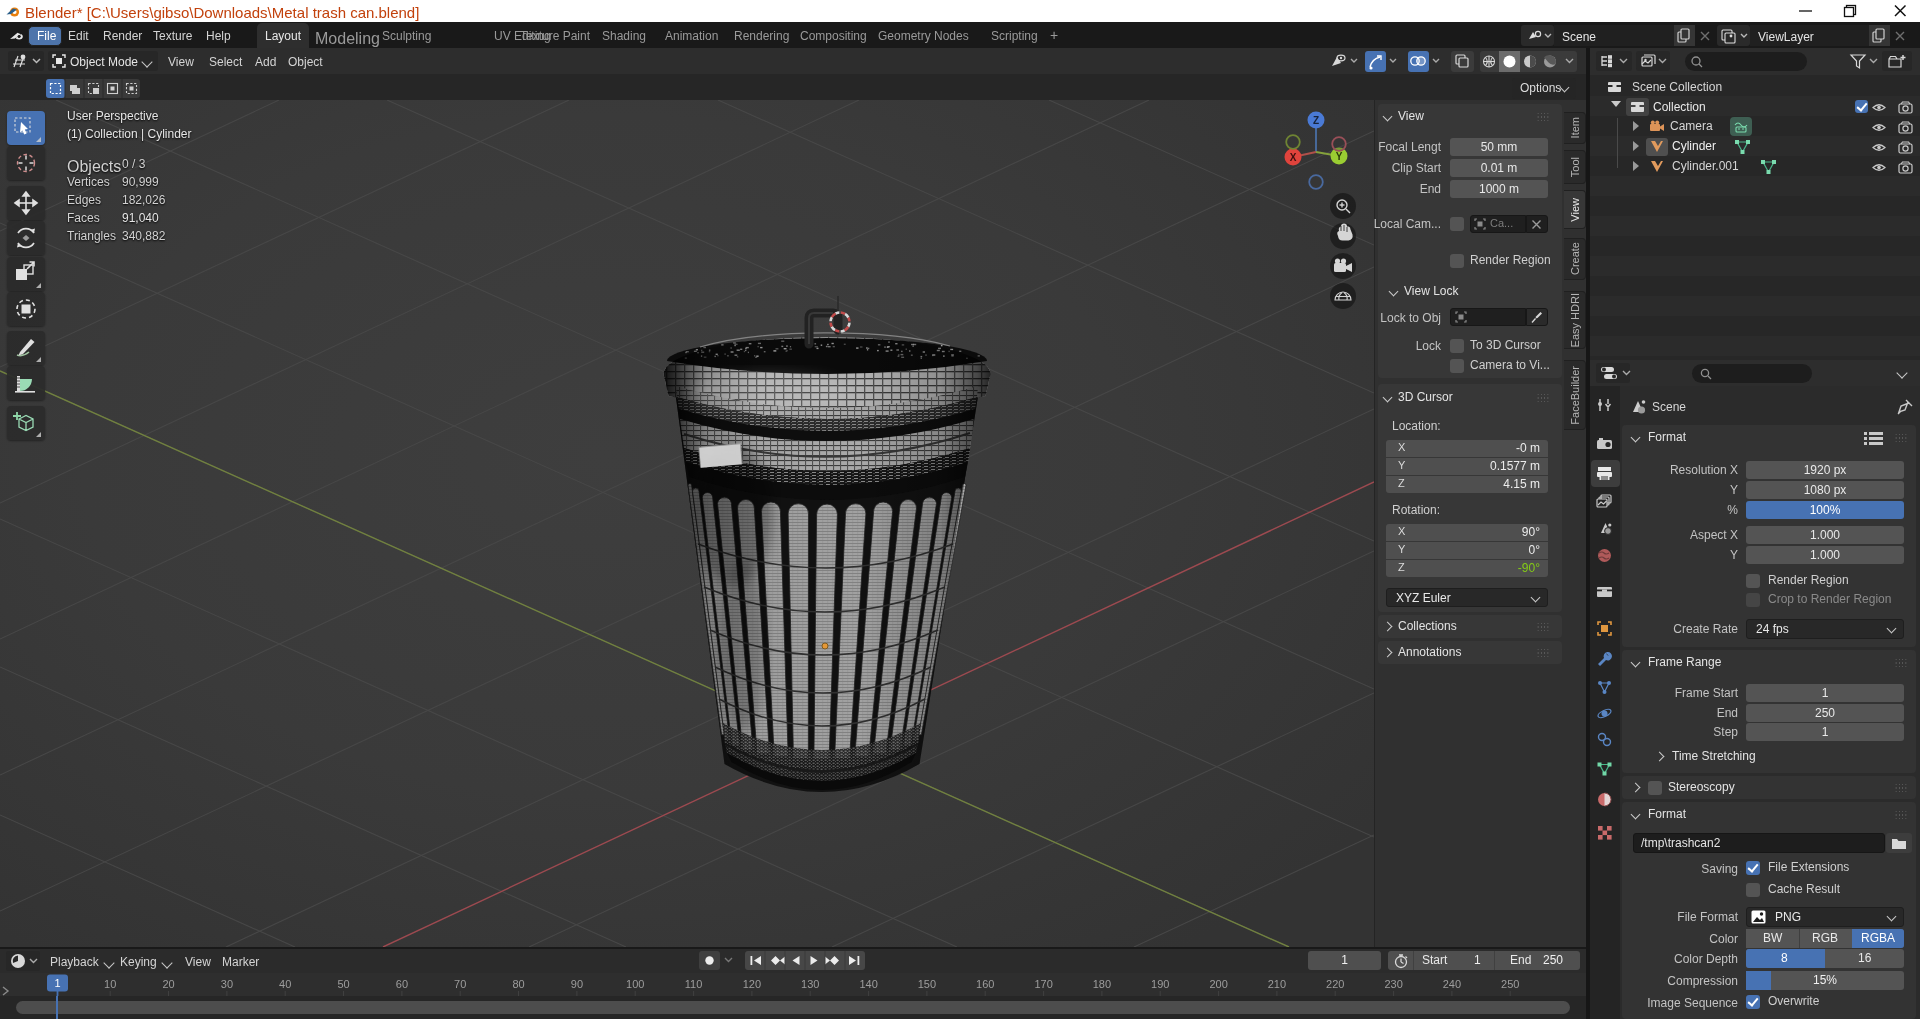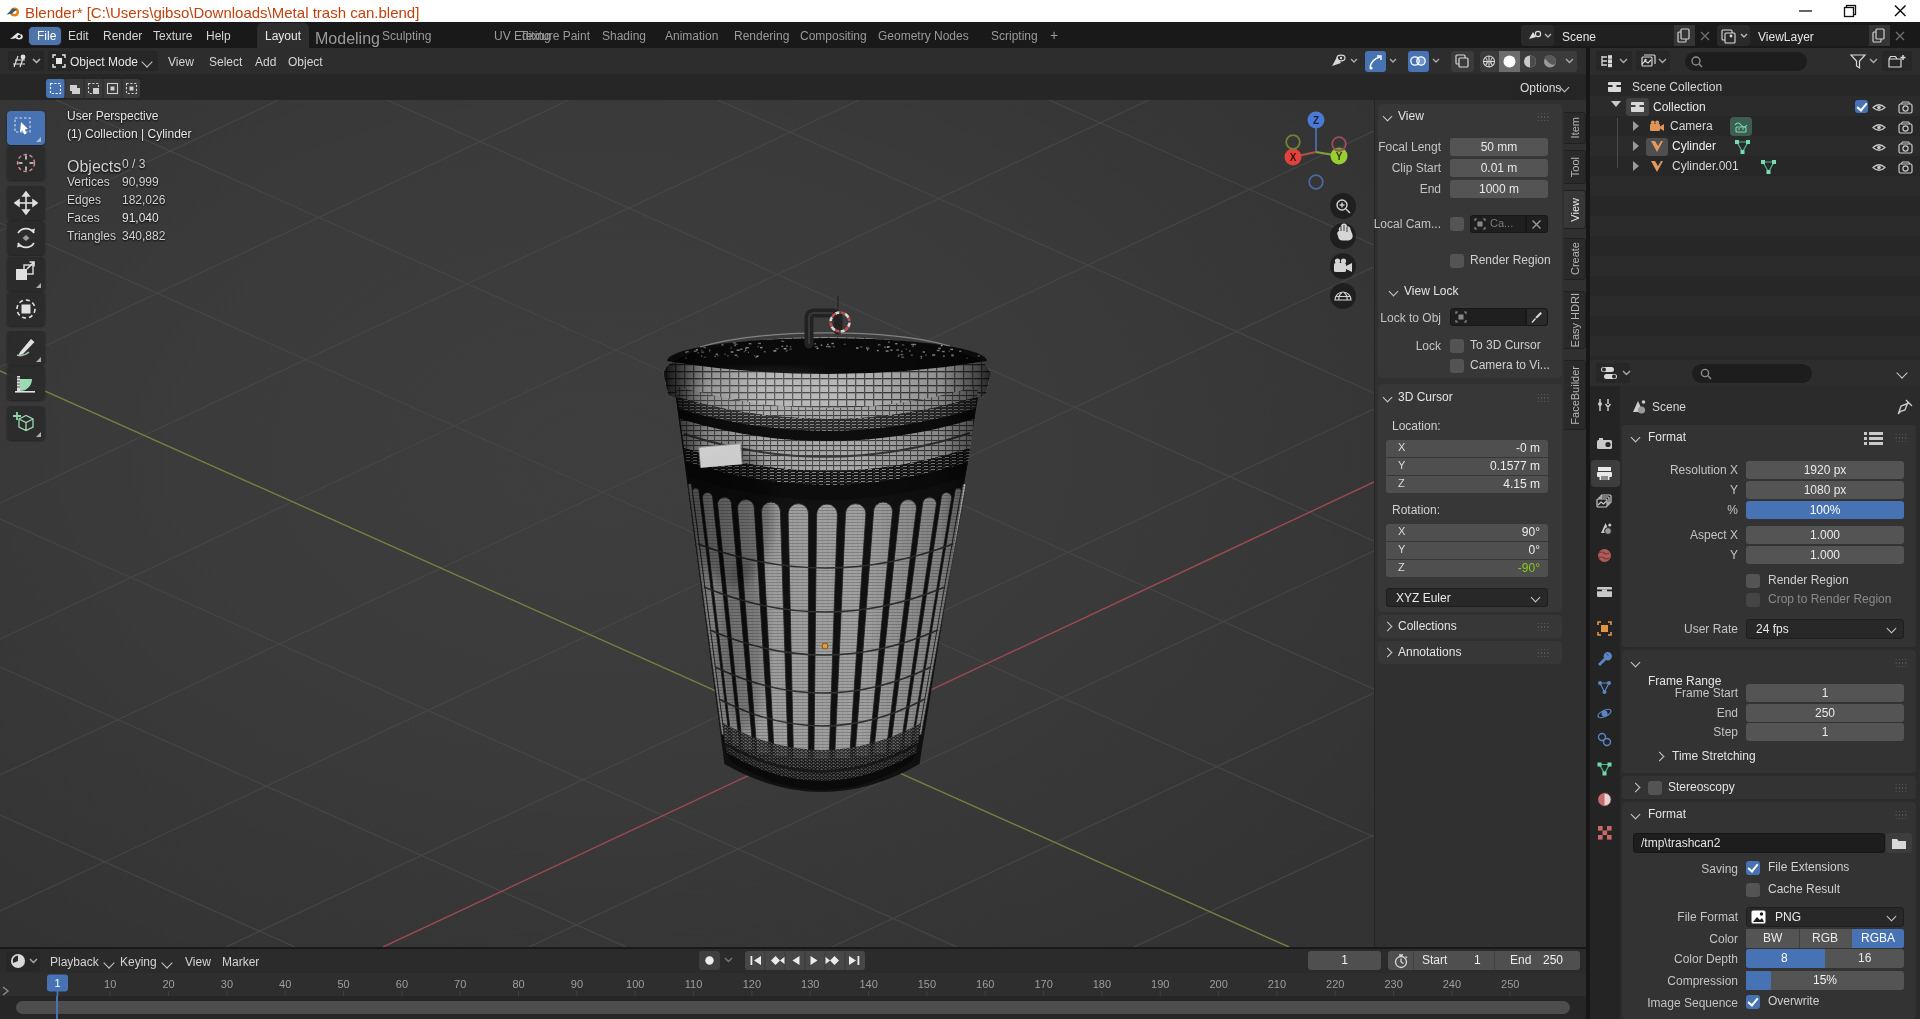--- a/index.html
+++ b/index.html
@@ -942,26 +942,26 @@
 <div class="lbl" style="left:1608px;top:501px;width:130px;">%</div>
 <div class="fld" style="left:1746px;top:501px;width:158px;height:18px;background:#4772b3;color:#fff;">100%</div>
 <div class="lbl" style="left:1608px;top:526px;width:130px;">Aspect X</div>
 <div class="fld" style="left:1746px;top:526px;width:158px;height:18px;">1.000</div>
 <div class="lbl" style="left:1608px;top:546px;width:130px;">Y</div>
 <div class="fld" style="left:1746px;top:546px;width:158px;height:18px;">1.000</div>
 <div class="chk" style="left:1746px;top:574px;"></div>
 <div class="abs t" style="left:1768px;top:573px;font-size:12px;color:#cfcfcf;">Render Region</div>
 <div class="chk" style="left:1746px;top:593px;opacity:.55;"></div>
 <div class="abs t" style="left:1768px;top:592px;font-size:12px;color:#8a8a8a;">Crop to Render Region</div>
-<div class="lbl" style="left:1608px;top:620px;width:130px;">User Rate</div>
+<div class="lbl" style="left:1608px;top:620px;width:130px;">Create Rate</div>
 <div class="drop" style="left:1746px;top:619px;width:158px;height:20px;padding-left:9px;">24 fps</div>
 <div class="carex" style="left:1888px;top:625px;transform:rotate(45deg);width:7px;height:7px;"></div>
 <div class="abs" style="left:1622px;top:650px;width:294px;height:123px;background:#333333;border-radius:4px;"></div>
 <div class="carex" style="left:1632px;top:659px;transform:rotate(45deg);width:7px;height:7px;border-width:0 1.5px 1.5px 0;border-color:#ccc;"></div>
-<div class="abs t" style="left:1648px;top:655px;font-size:12px;color:#e3e3e3;margin-top:19px;">Frame Range</div>
+<div class="abs t" style="left:1648px;top:655px;font-size:12px;color:#e3e3e3;">Frame Range</div>
 <div class="dots" style="left:1895px;top:659px;">:::: ::::</div>
 <div class="lbl" style="left:1608px;top:684px;width:130px;">Frame Start</div>
 <div class="fld" style="left:1746px;top:684px;width:158px;height:18px;">1</div>
 <div class="lbl" style="left:1608px;top:704px;width:130px;">End</div>
 <div class="fld" style="left:1746px;top:704px;width:158px;height:18px;">250</div>
 <div class="lbl" style="left:1608px;top:723px;width:130px;">Step</div>
 <div class="fld" style="left:1746px;top:723px;width:158px;height:18px;">1</div>
 <div class="carex" style="left:1656px;top:753px;transform:rotate(-45deg);width:7px;height:7px;border-color:#ccc;"></div>
 <div class="abs t" style="left:1672px;top:749px;font-size:12px;color:#e3e3e3;">Time Stretching</div>
 <div class="abs" style="left:1622px;top:776px;width:294px;height:23px;background:#333333;border-radius:4px;"></div>

